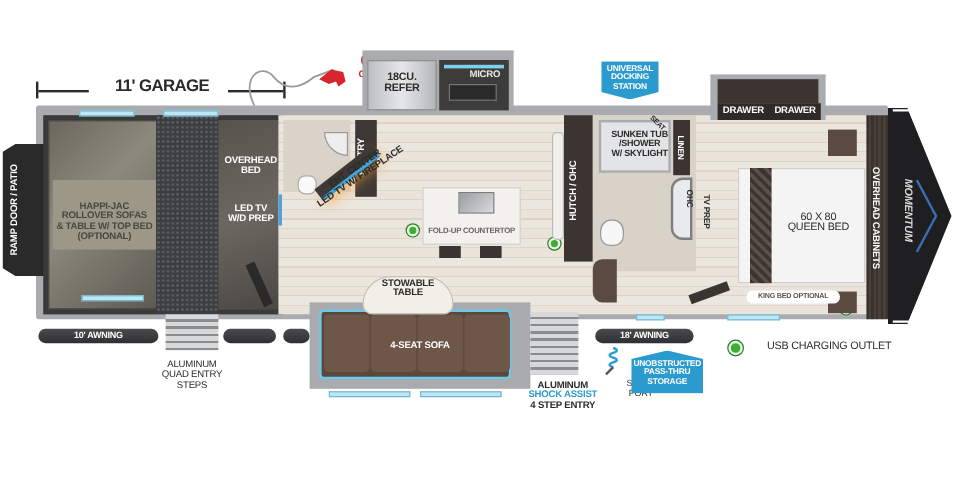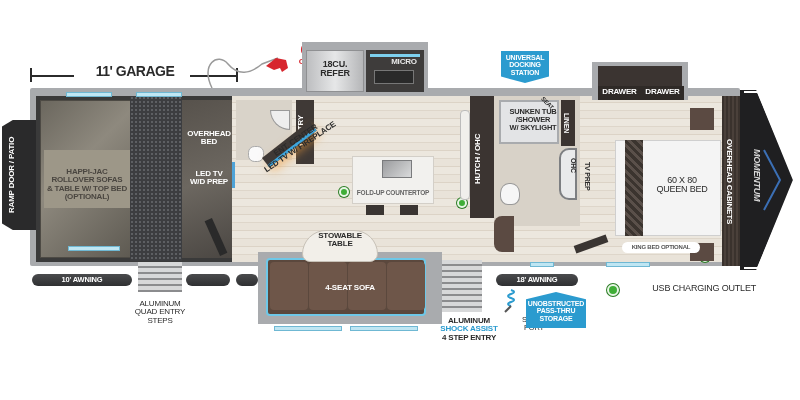--- a/index.html
+++ b/index.html
@@ -246,13 +246,13 @@
   <div>PORT</div>
 </div>
 
 <div class="abs callout-blue lbl" style="left:526px;top:292px;width:60px;height:36px;font-size:7px;padding-top:8px;clip-path:polygon(0 20%,50% 0,100% 20%,100% 100%,0 100%)">
   <div>UNOBSTRUCTED</div>
   <div>PASS-THRU</div>
   <div>STORAGE</div>
 </div>
 
 <div class="abs usb-dot" style="left:607px;top:284px;width:12px;height:12px"></div>
-<div class="abs lbl dark" style="left:626px;top:284px;width:130px;text-align:right;font-size:9px;font-weight:normal">USB CHARGING OUTLET</div>
+<div class="abs lbl dark" style="left:626px;top:284px;width:130px;text-align:center;font-size:9px;font-weight:normal">USB CHARGING OUTLET</div>
 
 </body></html>

